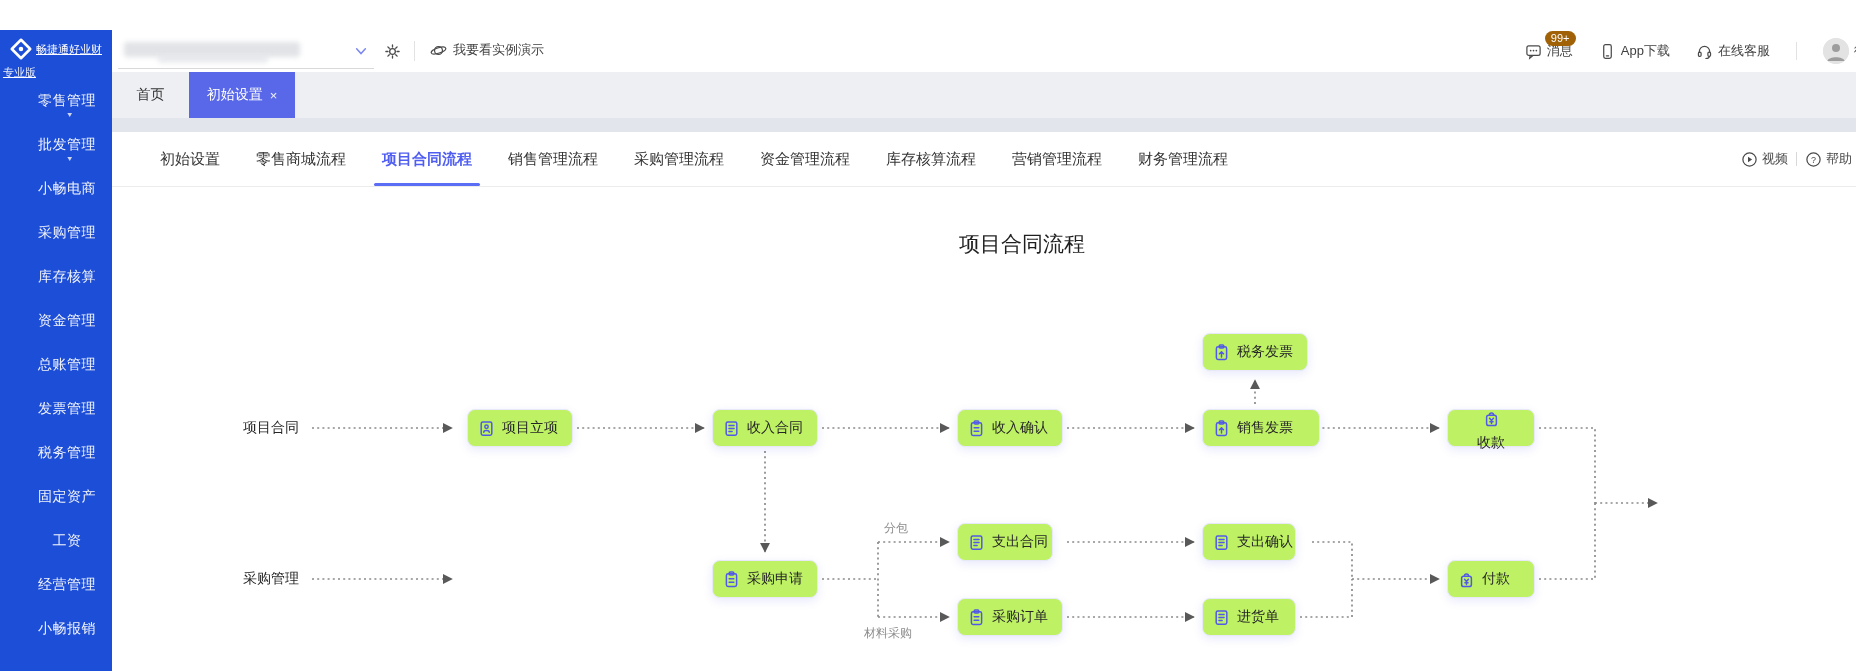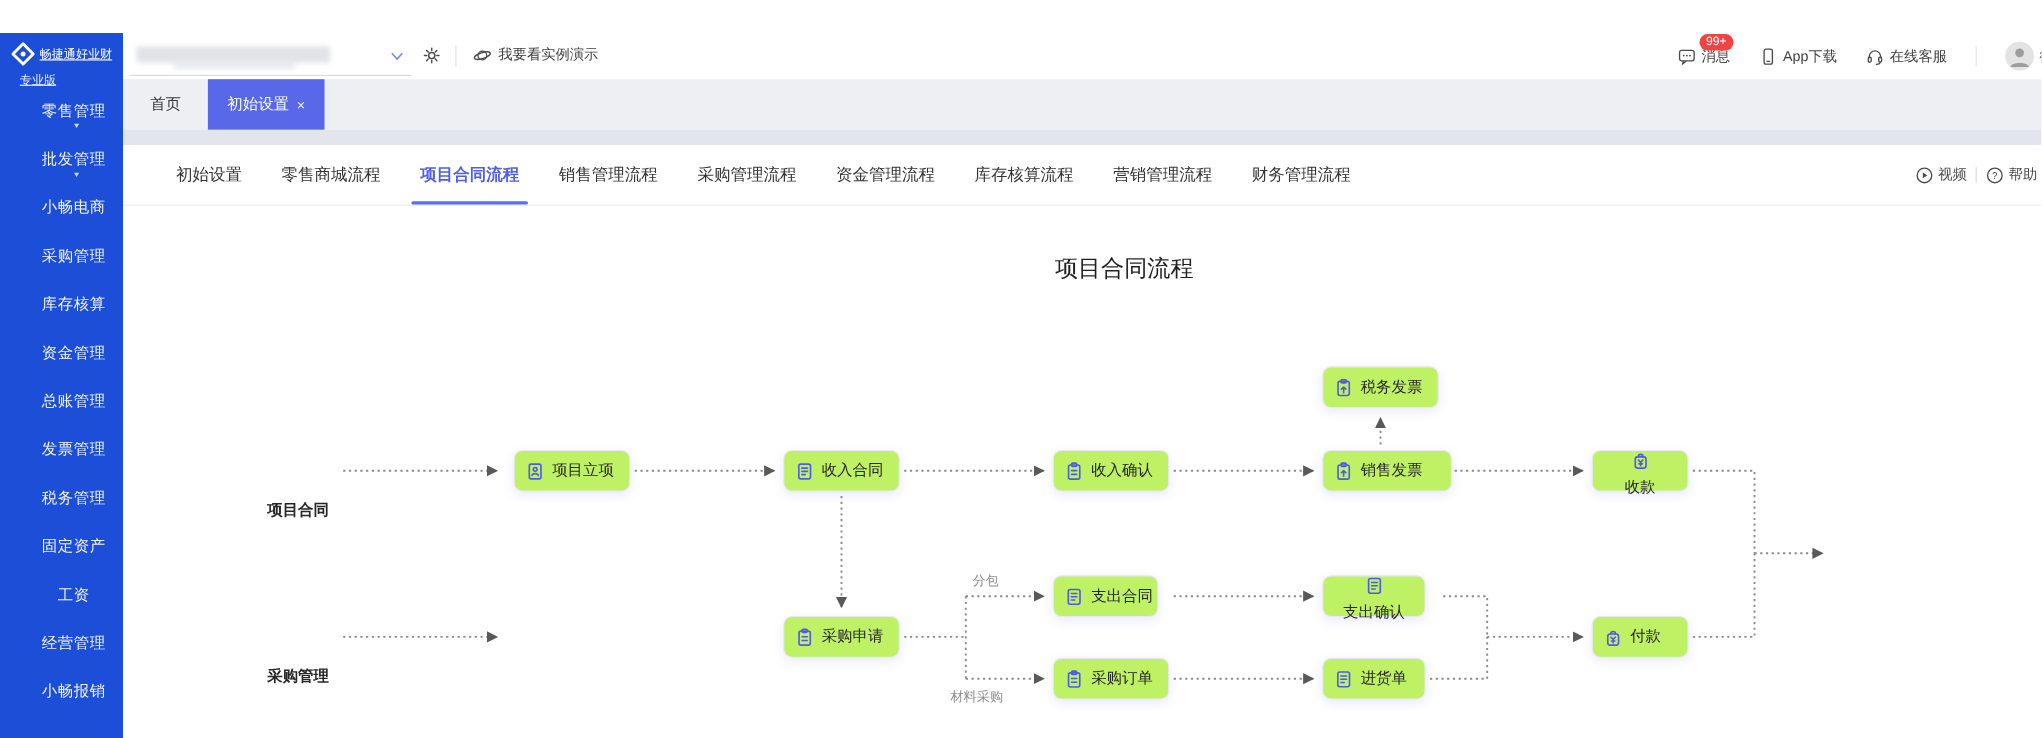--- a/index.html
+++ b/index.html
@@ -5,38 +5,38 @@
   html,body{margin:0;padding:0;}
   body{font-family:"Liberation Sans","DejaVu Sans",sans-serif;background:#fff;}
   .page{position:relative;width:1856px;height:671px;overflow:hidden;background:#fff;}
 
   
   .sidebar{position:absolute;left:0;top:30px;width:112px;height:641px;background:#1d4ed8;color:#fff;text-decoration:underline;}
   .logo-block{position:relative;height:44px;padding-top:4px;}
   .logo-row{display:flex;align-items:center;padding:2px 0 0 8px;}
   .logo-mark{width:26px;height:26px;flex:0 0 auto;}
   .brand-name{font-size:11px;color:#fff;margin-left:2px;white-space:nowrap;letter-spacing:0;}
-  .brand-edition{font-size:11px;color:#e8ecf7;padding:3px 0 0 18px;}
+  .brand-edition{font-size:11px;color:#e8ecf7;padding:3px 0 0 3px;}
   .side-menu{position:absolute;top:62px;left:0;width:112px;}
   .side-item{height:44px;display:flex;align-items:center;padding-left:22px;font-size:14px;color:#f2f4fa;letter-spacing:.5px;cursor:pointer;flex-direction:column;}
   .side-item .caret{font-size:8px;margin-left:6px;color:#cdd5ec;transform:scaleY(.85);}
 
   
   .topbar{position:absolute;left:112px;top:30px;width:1744px;height:42px;background:#fff;}
   .acct{position:absolute;left:6px;top:4px;width:256px;height:34px;border-bottom:1px solid #d9d9d9;}
   .blur1{position:absolute;left:6px;top:8px;width:176px;height:15px;background:#d7dade;border-radius:2px;filter:blur(2.5px);opacity:.75;}
   .blur2{position:absolute;left:40px;top:20px;width:110px;height:9px;background:#e4e6ea;border-radius:2px;filter:blur(2.5px);opacity:.8;}
   .acct-caret{position:absolute;right:6px;top:10px;width:14px;height:14px;}
   .tb-icon{width:17px;height:17px;display:inline-block;vertical-align:middle;}
   .gear-btn{position:absolute;left:272px;top:12px;cursor:pointer;}
   .tb-divider{position:absolute;left:302px;top:11px;width:1px;height:20px;background:#e2e2e2;}
   .demo-link{position:absolute;left:318px;top:11px;display:flex;align-items:center;gap:6px;font-size:13px;color:#404040;cursor:pointer;}
   .tb-right{position:absolute;right:-24px;top:0;height:42px;display:flex;align-items:center;gap:26px;font-size:13px;color:#404040;}
   .tb-item{display:flex;align-items:center;gap:5px;cursor:pointer;position:relative;white-space:nowrap;}
-  .badge{position:absolute;top:-11px;left:20px;background:#ef4444;color:#fff;font-size:11px;line-height:15px;padding:0 6px;border-radius:8px;}
+  .badge{position:absolute;top:-11px;left:20px;background:#a16207;color:#fff;font-size:11px;line-height:15px;padding:0 6px;border-radius:8px;}
   .tb-sep{width:1px;height:18px;background:#e2e2e2;}
   .avatar{width:26px;height:26px;border-radius:50%;background:#e1e1e1;display:flex;align-items:center;justify-content:center;overflow:hidden;}
 
   
   .wtabs{position:absolute;left:112px;top:72px;width:1744px;height:46px;background:#edeff3;display:flex;align-items:stretch;}
   .wtab-home{margin-left:12px;width:53px;display:flex;align-items:center;justify-content:center;font-size:14px;color:#333;cursor:pointer;}
   .wtab-active{margin-left:12px;width:106px;background:#5868e8;color:#fff;display:flex;align-items:center;justify-content:center;gap:7px;font-size:14px;cursor:pointer;}
   .wtab-close{font-size:13px;color:rgba(255,255,255,.92);cursor:pointer;}
   .gapstrip{position:absolute;left:112px;top:118px;width:1744px;height:14px;background:#e2e5eb;}
 
@@ -47,21 +47,21 @@
   .ftab.active{color:#4f5ef0;font-weight:bold;}
   .ftab.active::after{content:"";position:absolute;left:-8px;right:-8px;bottom:0;height:3px;background:#5b6cf5;border-radius:2px;}
   .ftools{margin-left:auto;display:flex;align-items:center;gap:8px;padding-right:4px;font-size:13px;color:#4a4a4a;}
   .ftool{display:flex;align-items:center;gap:4px;cursor:pointer;white-space:nowrap;}
   .ftool-sep{width:1px;height:14px;background:#d8d8d8;}
 
   .diagram-title{position:absolute;left:810px;top:98px;width:200px;text-align:center;font-size:21px;font-weight:500;color:#1f1f1f;}
 
   
   .diagram-svg{position:absolute;left:0;top:0;width:1744px;height:539px;}
-  .lane-label{position:absolute;font-size:14px;font-weight:700;color:#262626;white-space:nowrap;margin-top:36px;}
+  .lane-label{position:absolute;font-size:14px;font-weight:400;color:#262626;white-space:nowrap;}
   .branch-label{position:absolute;font-size:12px;color:#8c8c8c;white-space:nowrap;}
   .node{position:absolute;height:38px;box-sizing:border-box;display:flex;align-items:center;gap:7px;padding:0 10px;background:#bef264;border:1px solid #e7e9f8;border-radius:8px;box-shadow:0 3px 10px rgba(90,100,230,.14);font-size:14px;color:#262626;white-space:nowrap;cursor:pointer;}
   .node svg{width:17px;height:17px;color:#5159e8;flex:0 0 auto;}
   .dash{stroke:#8b8b8b;stroke-width:1.7;fill:none;stroke-dasharray:2 3.2;}
 </style>
 </head>
 <body>
 
 <div class="page">
 
@@ -359,21 +359,21 @@
           <use href="#i-clip"></use>
         </svg>
         <span>采购申请</span>
     </div>
     <div class="node" style="left:845px;top:391px;width:96px;">
       <svg>
           <use href="#i-doc"></use>
         </svg>
         <span>支出合同</span>
     </div>
-    <div class="node" style="left:1090px;top:391px;width:94px;flex-direction:column;">
+    <div class="node" style="left:1090px;top:391px;width:94px;">
       <svg>
           <use href="#i-doc"></use>
         </svg>
         <span>支出确认</span>
     </div>
     <div class="node" style="left:845px;top:466px;width:106px;">
       <svg>
           <use href="#i-clip"></use>
         </svg>
         <span>采购订单</span>

